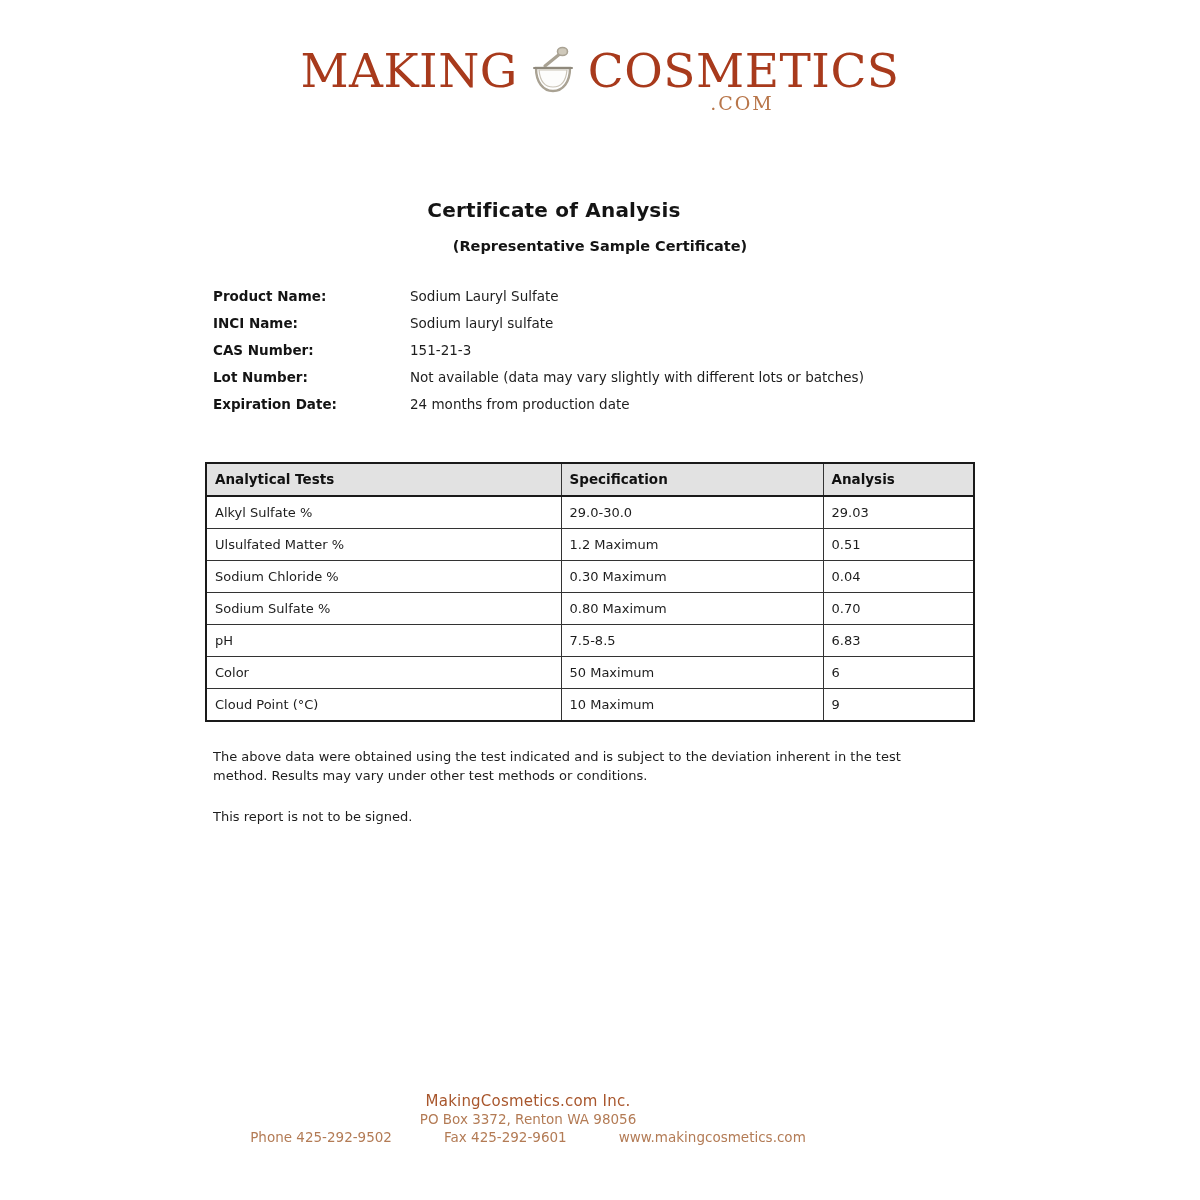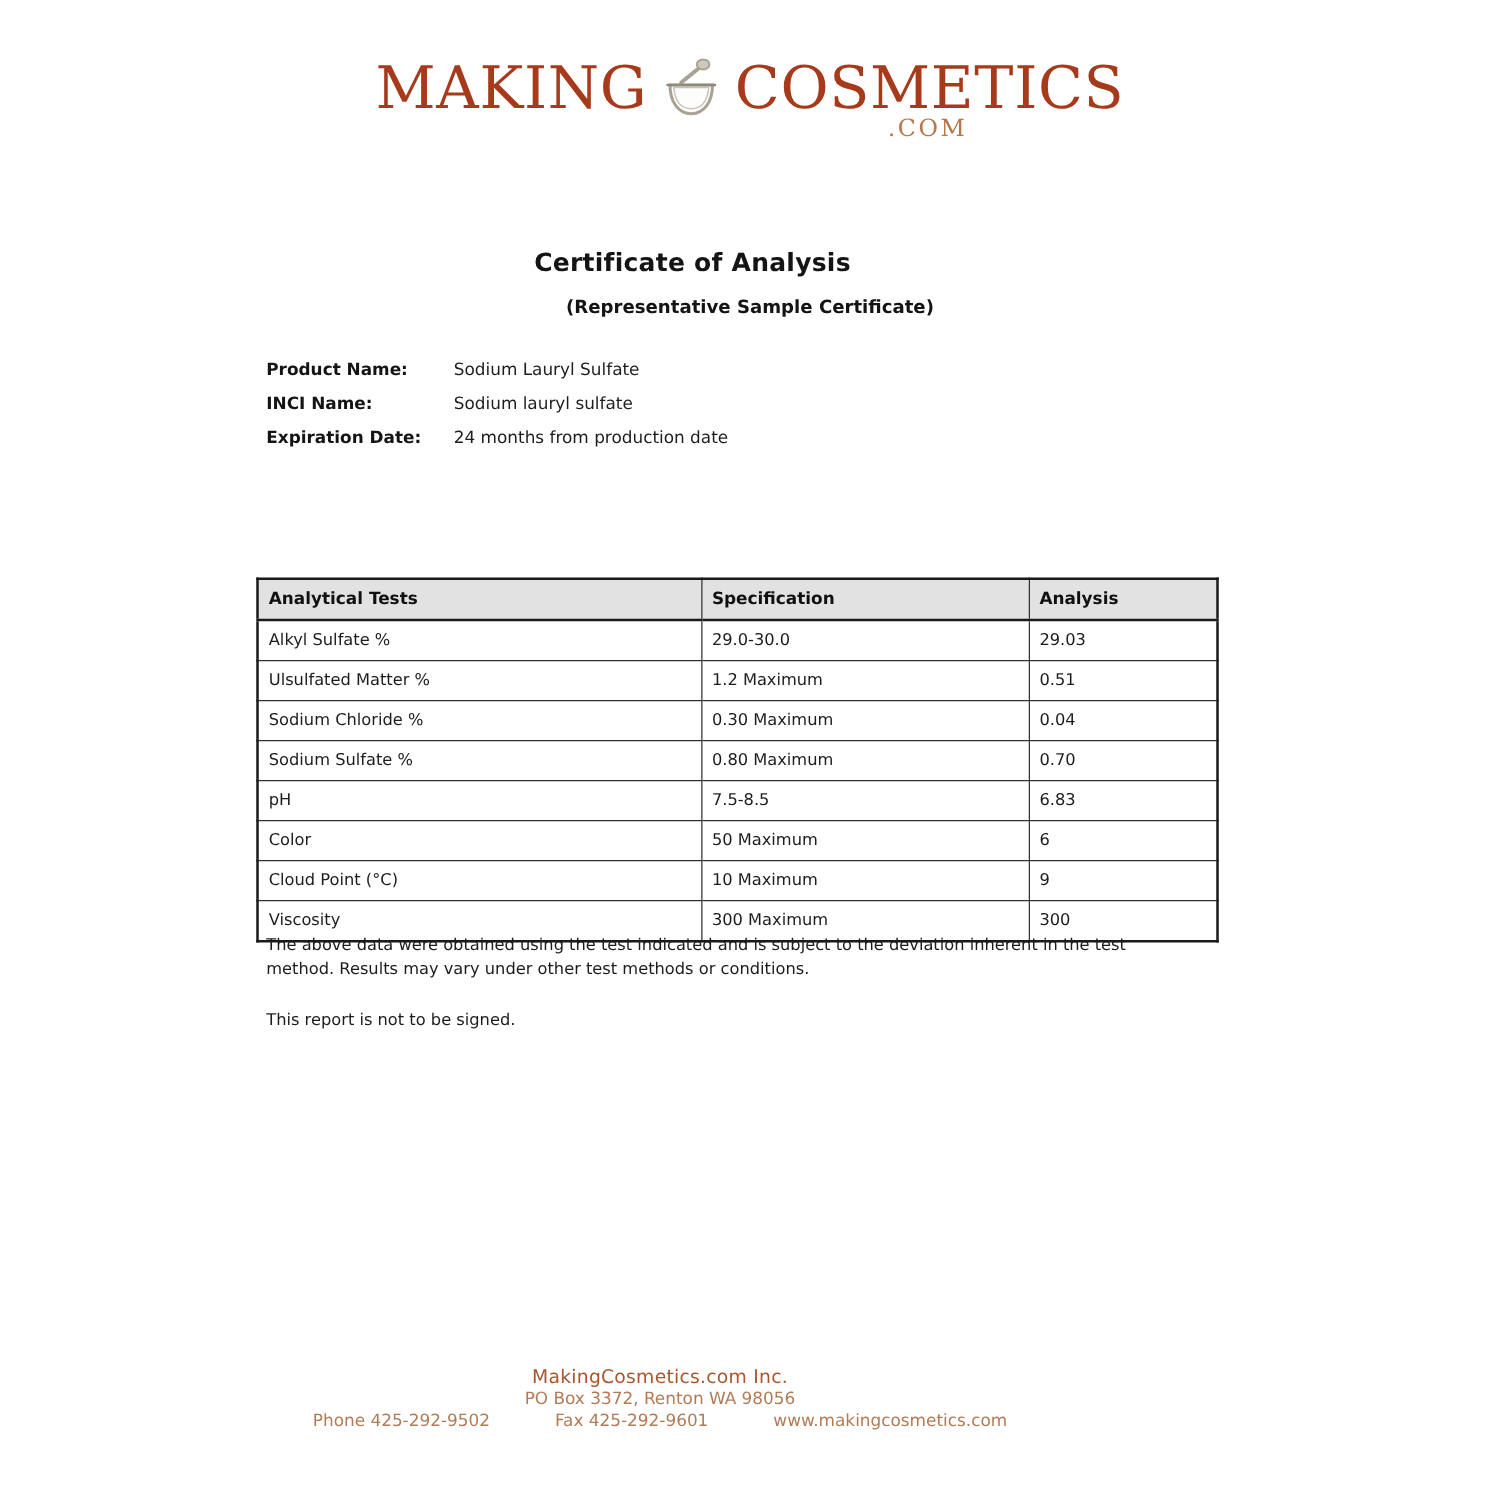--- a/index.html
+++ b/index.html
@@ -90,20 +90,21 @@
   .meta {
     position: absolute;
     top: 288px;
     left: 213px;
     width: 760px;
   }
   .meta-row {
     display: flex;
     align-items: baseline;
     height: 27px;
+    gap: 47px;
   }
   .meta-label {
     width: 150px;
     flex: 0 0 150px;
     font-size: 13.5px;
     font-weight: bold;
     color: #141414;
   }
   .meta-value {
     font-size: 13.5px;
@@ -213,20 +214,28 @@
   <div class="meta">
     <div class="meta-row">
       <div class="meta-label">Product Name:</div>
       <div class="meta-value">Sodium Lauryl Sulfate</div>
     </div>
     <div class="meta-row">
       <div class="meta-label">INCI Name:</div>
       <div class="meta-value">Sodium lauryl sulfate</div>
     </div>
     <div class="meta-row">
+      <div class="meta-label">CAS Number:</div>
+      <div class="meta-value">151-21-3</div>
+    </div>
+    <div class="meta-row">
+      <div class="meta-label">Lot Number:</div>
+      <div class="meta-value">Not available (data may vary slightly with different lots or batches)</div>
+    </div>
+    <div class="meta-row">
       <div class="meta-label">Expiration Date:</div>
       <div class="meta-value">24 months from production date</div>
     </div>
   </div>
 
   <div class="table-wrap">
     <table class="coa">
       <colgroup>
         <col class="c1">
           <col class="c2">
@@ -268,25 +277,20 @@
         <tr>
           <td>Color</td>
           <td>50 Maximum</td>
           <td>6</td>
         </tr>
         <tr>
           <td>Cloud Point (°C)</td>
           <td>10 Maximum</td>
           <td>9</td>
         </tr>
-        <tr>
-          <td>Viscosity</td>
-          <td>300 Maximum</td>
-          <td>300</td>
-        </tr>
       </tbody>
     </table>
   </div>
 
   <div class="notes">
     <p class="note-p">The above data were obtained using the test indicated and is subject to the deviation inherent in the test method. Results may vary under other test methods or conditions.</p>
     <p class="note-p">This report is not to be signed.</p>
   </div>
 
   <div class="footer">

